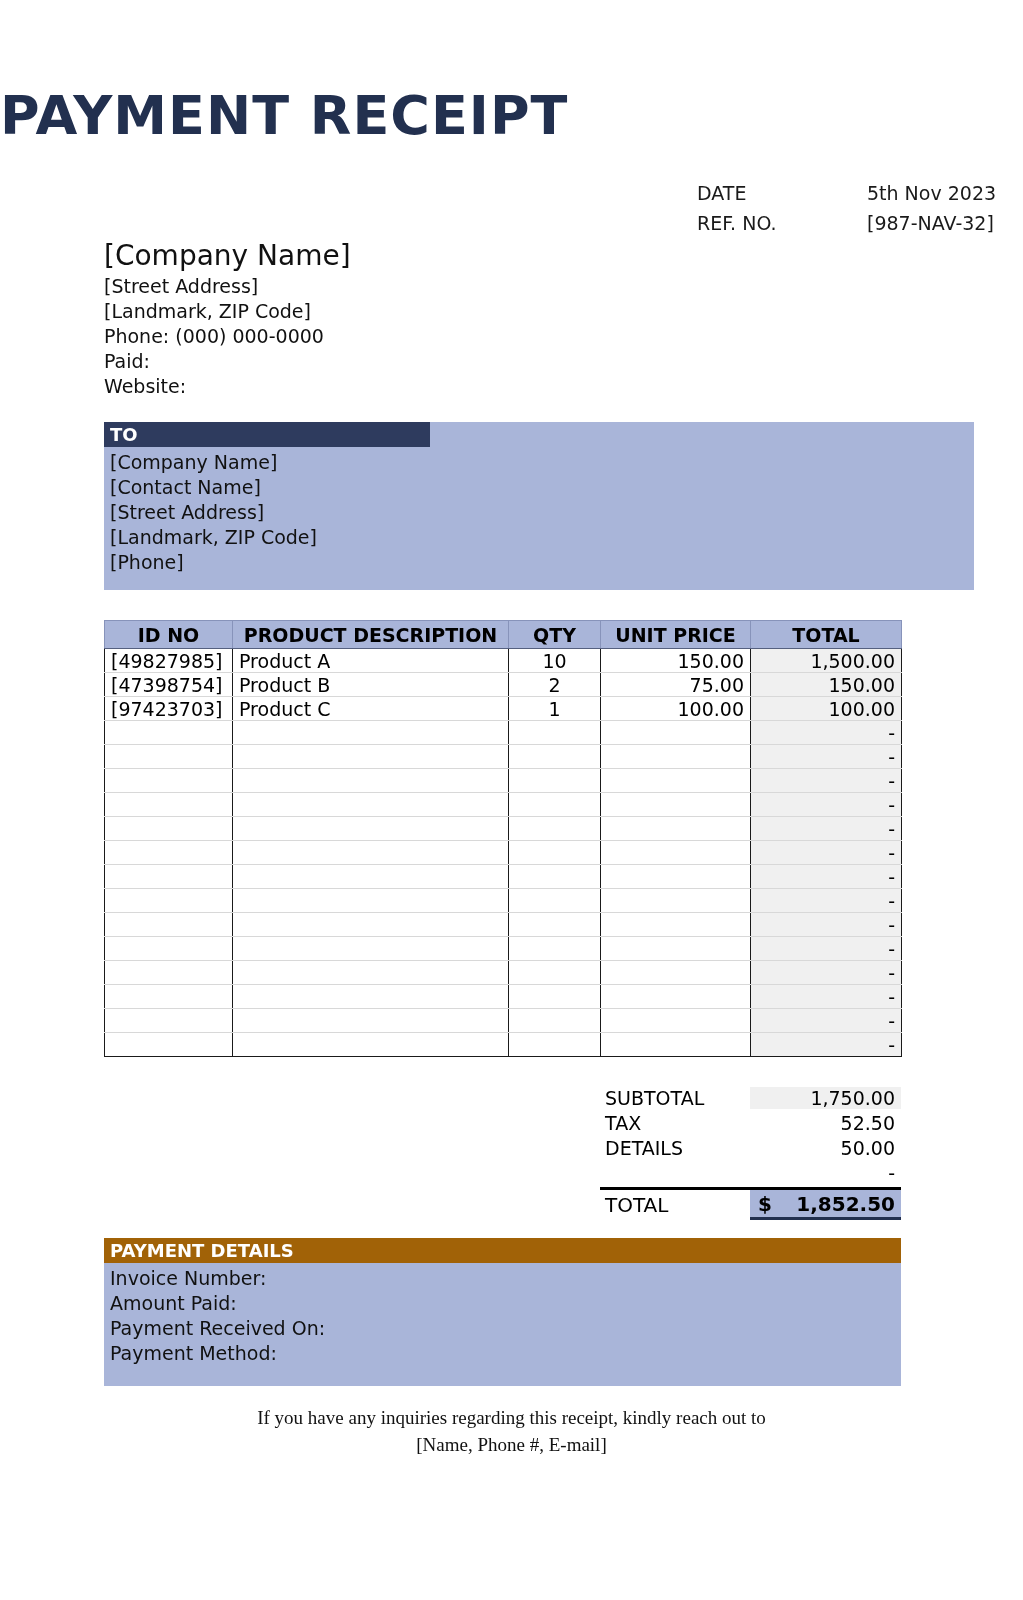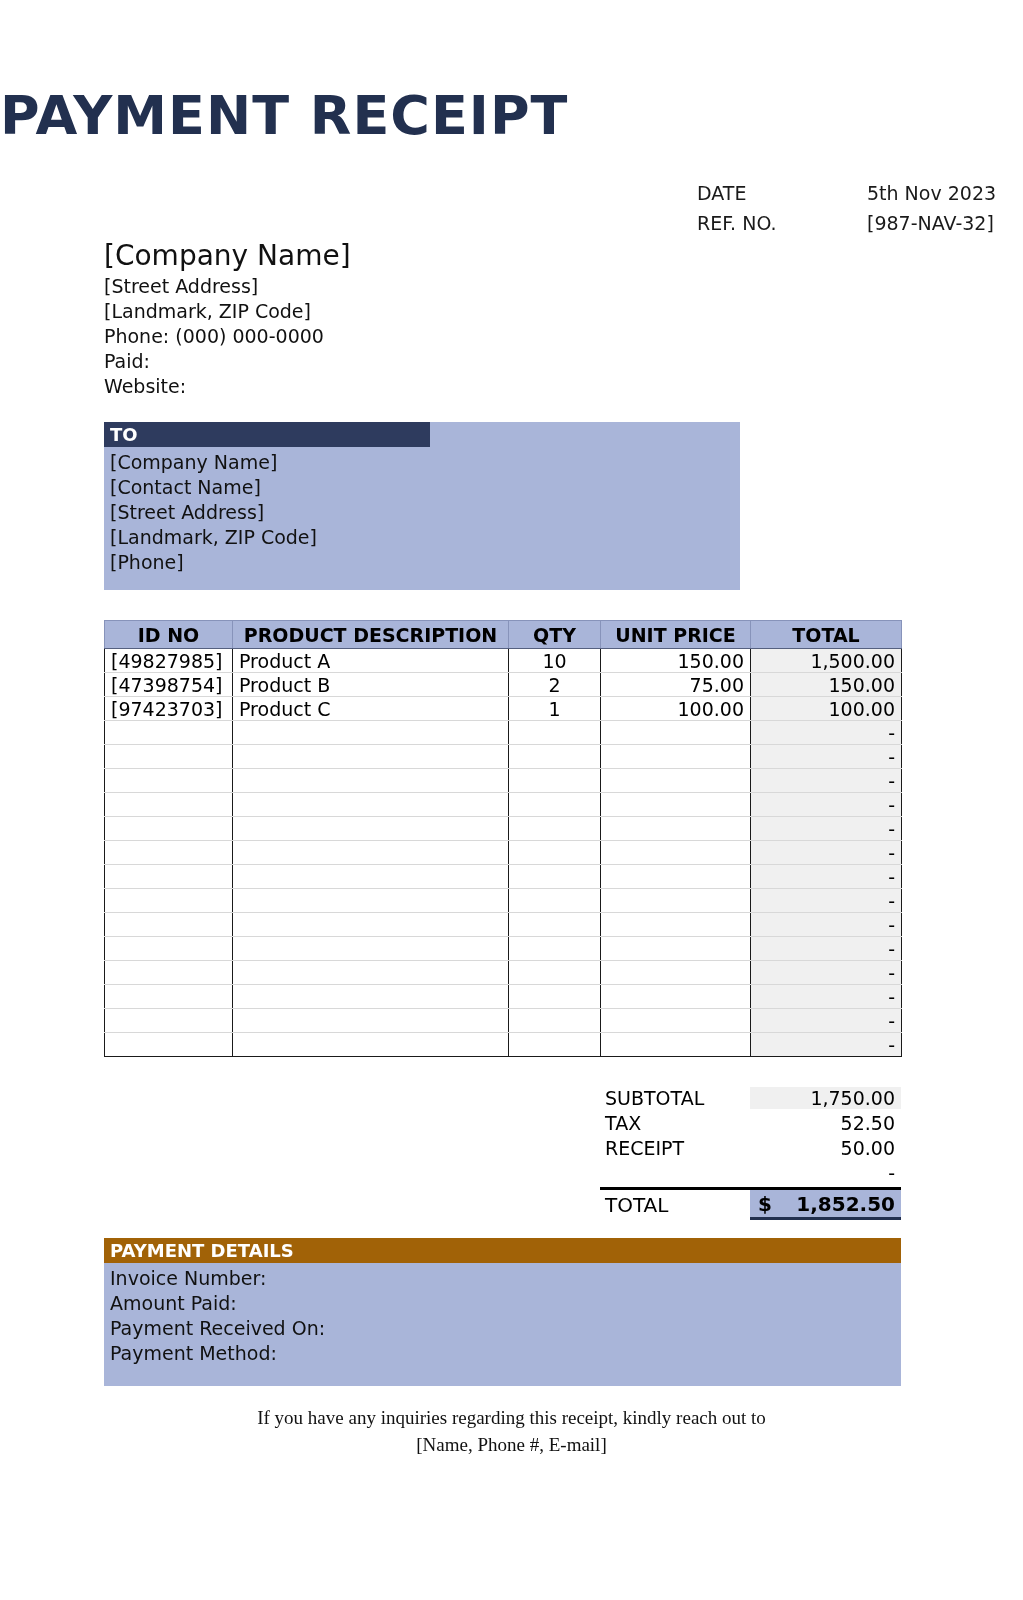--- a/index.html
+++ b/index.html
@@ -75,21 +75,21 @@
     font-size: 19px;
     line-height: 25px;
     color: #111111;
   }
 
   
   .to-block {
     position: absolute;
     left: 104px;
     top: 422px;
-    width: 636px;
+    width: 870px;
     height: 168px;
     background: #a9b5d9;
   }
   .to-banner {
     position: absolute;
     left: 0;
     top: 0;
     width: 326px;
     height: 25px;
     background: #2e3b5e;
@@ -442,21 +442,21 @@
     <div id="summary-rows">
         <div class="sum-row">
           <div class="sum-label">SUBTOTAL</div>
           <div class="sum-value shaded">1,750.00</div>
         </div>
         <div class="sum-row">
           <div class="sum-label">TAX</div>
           <div class="sum-value">52.50</div>
         </div>
         <div class="sum-row">
-          <div class="sum-label">RECEIPT</div>
+          <div class="sum-label">DETAILS</div>
           <div class="sum-value">50.00</div>
         </div>
         <div class="sum-row">
           <div class="sum-label"></div>
           <div class="sum-value">-</div>
         </div>
       </div>
     <div class="total-row">
       <div class="total-label">TOTAL</div>
       <div class="total-value">

